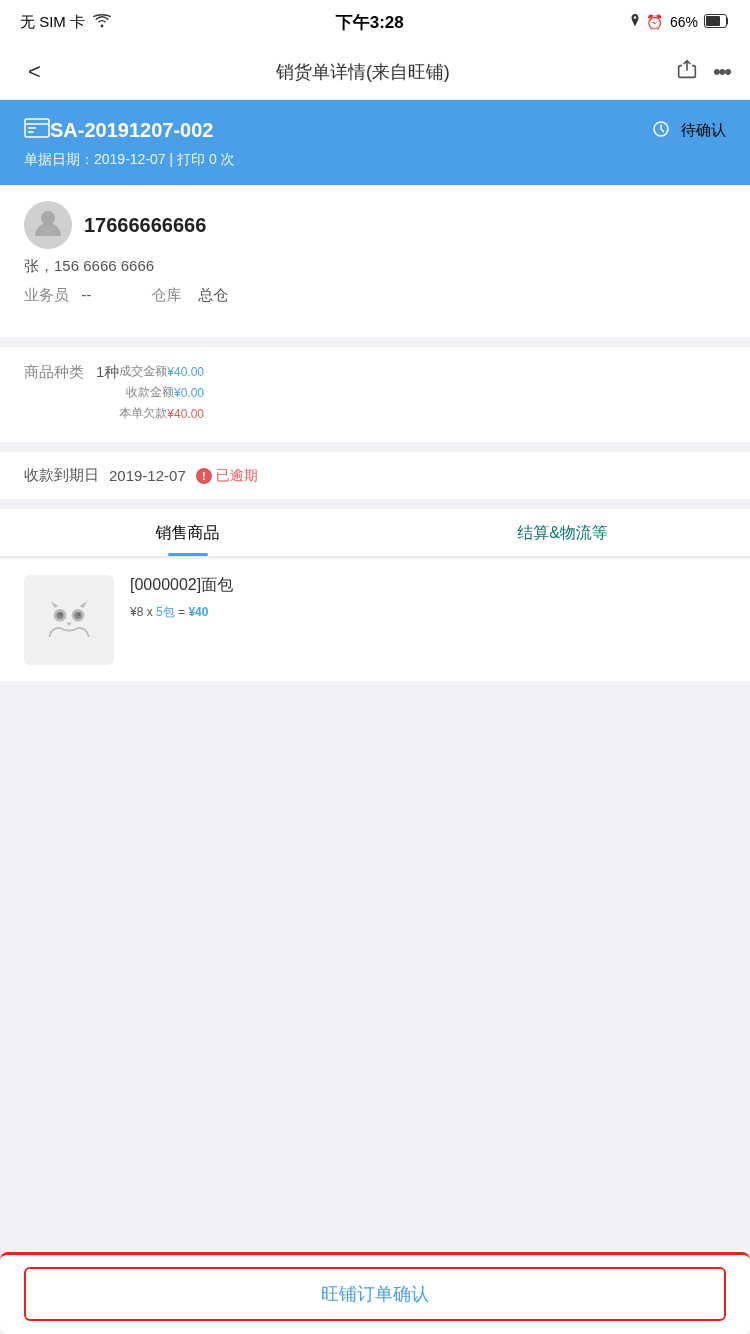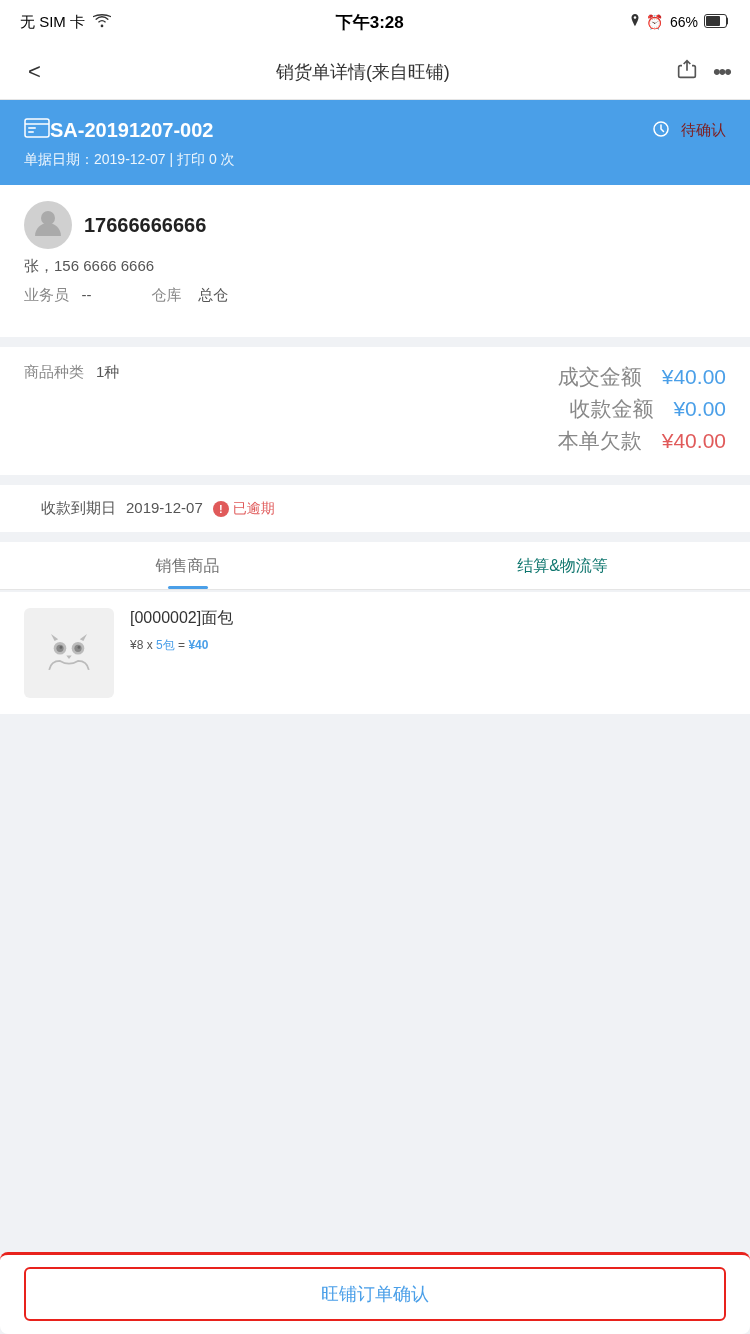--- a/index.html
+++ b/index.html
@@ -74,21 +74,21 @@
       display: flex;
       align-items: center;
       color: #fff;
       font-size: 20px;
       font-weight: 700;
     }
     .status-badge {
       display: flex;
       align-items: center;
       gap: 12px;
-      color: #7f1d1d;
+      color: #000000;
       font-size: 15px;
     }
     .date-info {
       color: rgba(255,255,255,0.9);
       font-size: 14px;
     }
 
     
     .customer-card {
       background: #fff;
@@ -132,44 +132,44 @@
     .meta-label { color: #888; }
 
     
     .info-card {
       background: #fff;
       padding: 16px 24px;
       margin-bottom: 10px;
     }
     .info-row {
       display: flex;
-      justify-content: space-between;
+      justify-content: flex-start;
       align-items: flex-start;
     }
     .info-left { display: flex; gap: 12px; align-items: center; font-size: 15px; color: #555; }
     .info-label { color: #888; }
     .info-right { text-align: right; }
     .amount-row {
       display: flex;
       justify-content: flex-end;
-      gap: 20px;
-      align-items: center;
-      font-size: 21px;
+      align-items: center;
+      font-size: 12px;
       margin-bottom: 4px;
     }
     .amount-label { color: #888; }
     .amount-value-blue { color: #4a9fe8; font-weight: 500; }
     .amount-value-red { color: #e05a5a; font-weight: 500; }
 
     
     .due-card {
       background: #fff;
-      padding: 14px 41px;
+      padding: 14px 24px;
       margin-bottom: 10px;
       display: flex;
+      align-items: center;
       gap: 10px;
       font-size: 15px;
       color: #555;
     }
     .overdue-badge {
       display: flex;
       align-items: center;
       gap: 4px;
       color: #e05a5a;
       font-size: 14px;
@@ -196,21 +196,21 @@
     .tab {
       flex: 1;
       text-align: center;
       padding: 14px 0 12px;
       font-size: 16px;
       color: #0f766e;
       cursor: pointer;
       position: relative;
     }
     .tab.active {
-      color: #737373;
+      color: #000000;
     }
     .tab.active::after {
       content: '';
       position: absolute;
       bottom: 0;
       left: 50%;
       transform: translateX(-50%);
       width: 40px;
       height: 3px;
       background: #4a9fe8;

